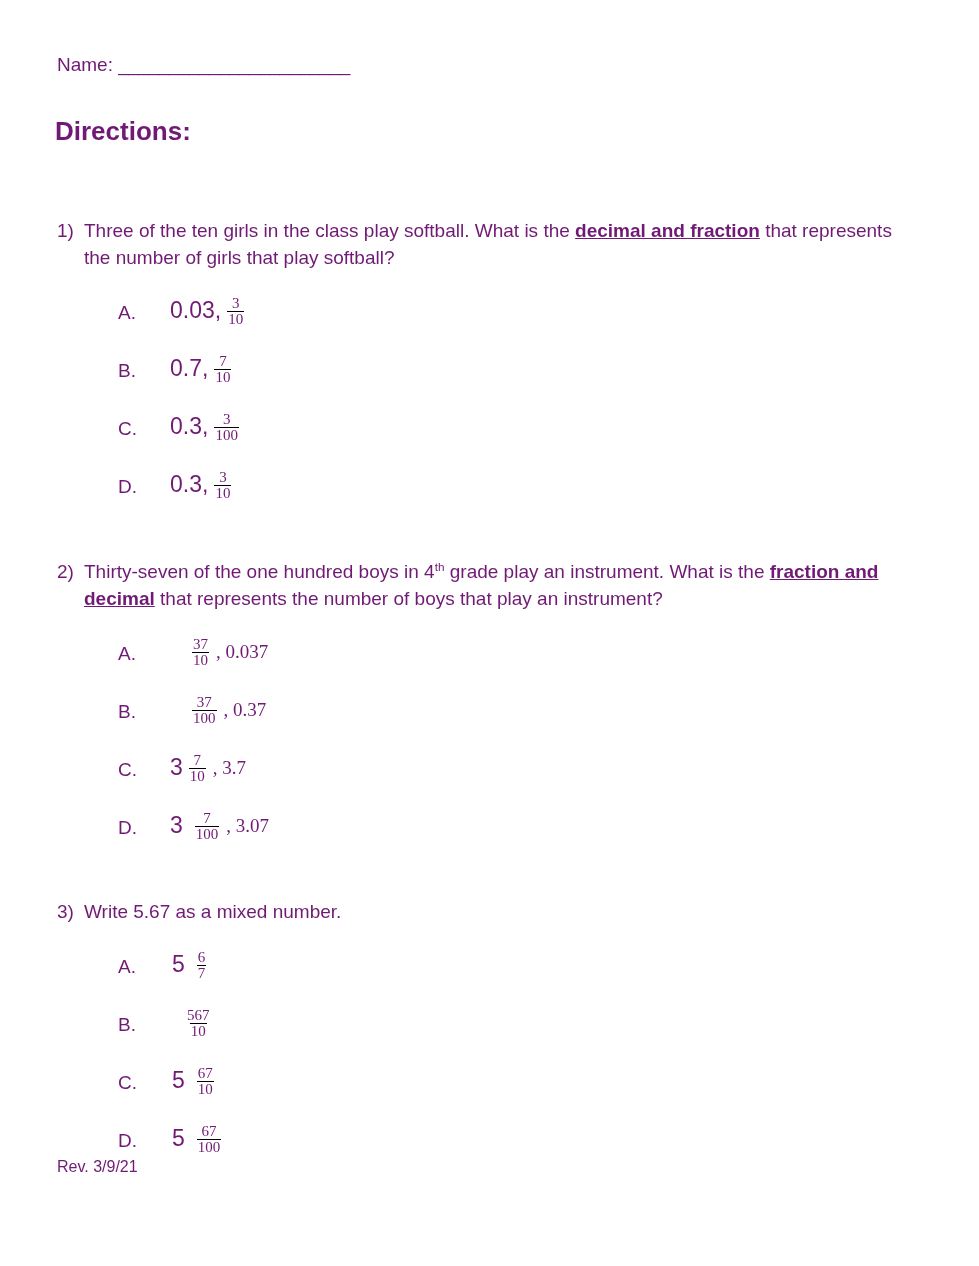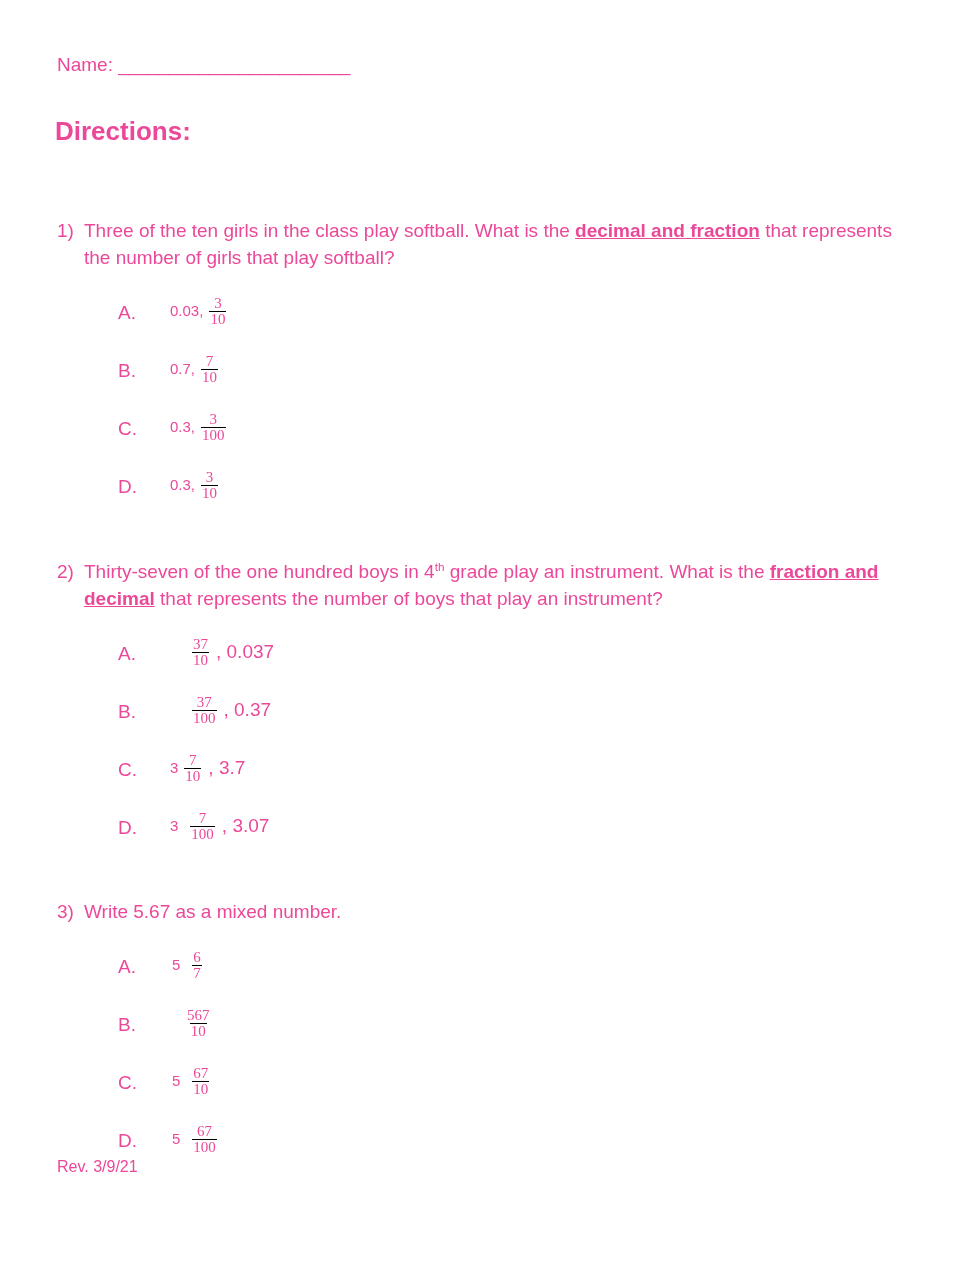--- a/index.html
+++ b/index.html
@@ -6,21 +6,21 @@
     margin: 0;
     padding: 0;
     background: #ffffff;
   }
 
   .page {
     position: relative;
     width: 979px;
     height: 1266px;
     background: #ffffff;
-    color: #ec4899;
+    color: #701a75;
     font-family: "Liberation Sans", sans-serif;
     font-size: 19px;
     line-height: 1.35;
     overflow: hidden;
     box-sizing: border-box;
   }
 
   
   .header {
     position: absolute;
@@ -126,21 +126,21 @@
     position: absolute;
     left: 170px;
     top: 14px;
     display: flex;
     align-items: center;
     white-space: nowrap;
     height: 22px;
   }
 
   .whole {
-    font-size: 15px;
+    font-size: 23px;
     margin-right: 6px;
   }
   .whole.wide {
     margin-right: 12px;
   }
 
   
   .frac {
     display: inline-flex;
     flex-direction: column;
@@ -155,20 +155,21 @@
   .frac .num {
     padding: 0 1px;
   }
   .frac .den {
     padding: 0 1px;
     border-top: 1.3px solid #000;
   }
 
   .tail {
     margin-left: 7px;
+    font-family: Liberation Serif, serif;
   }
 
   
   .footer {
     position: absolute;
     left: 57px;
     top: 1156px;
     font-size: 16px;
   }
 </style>

